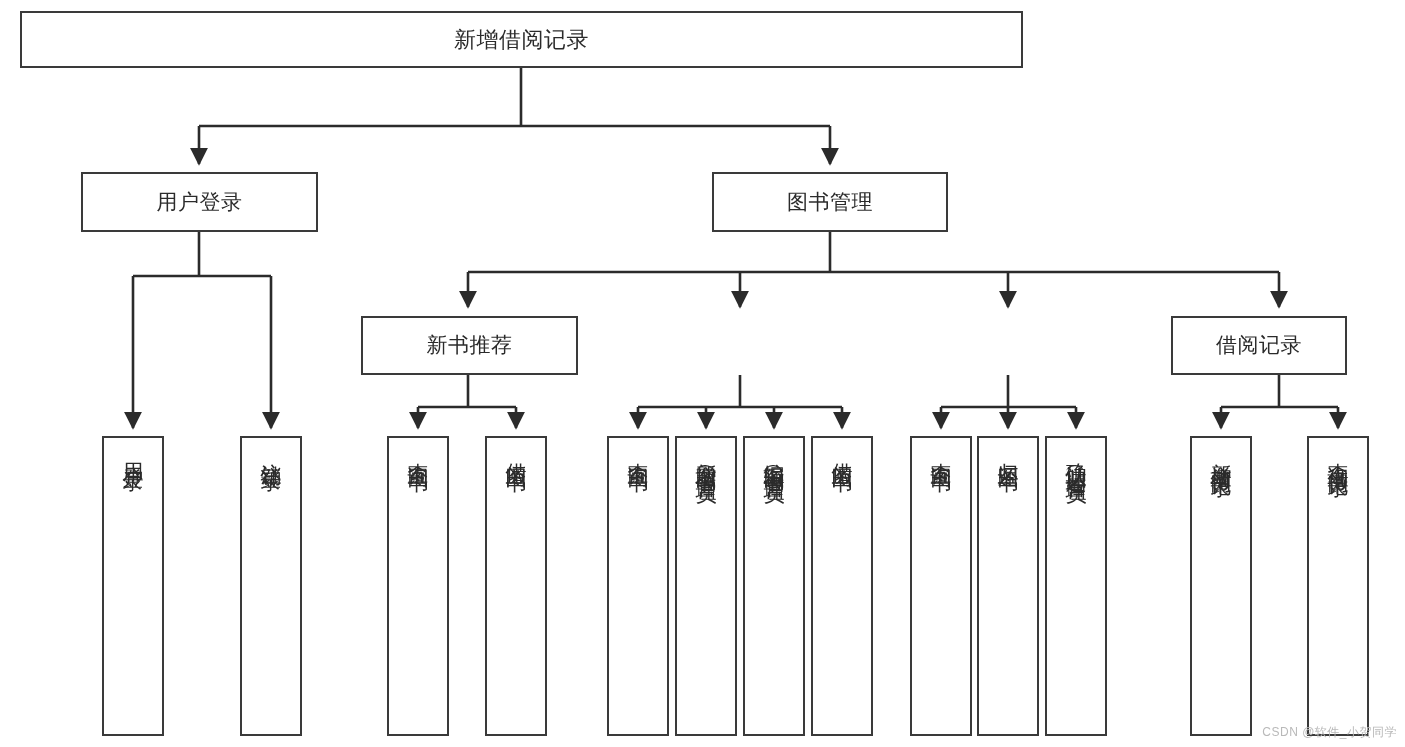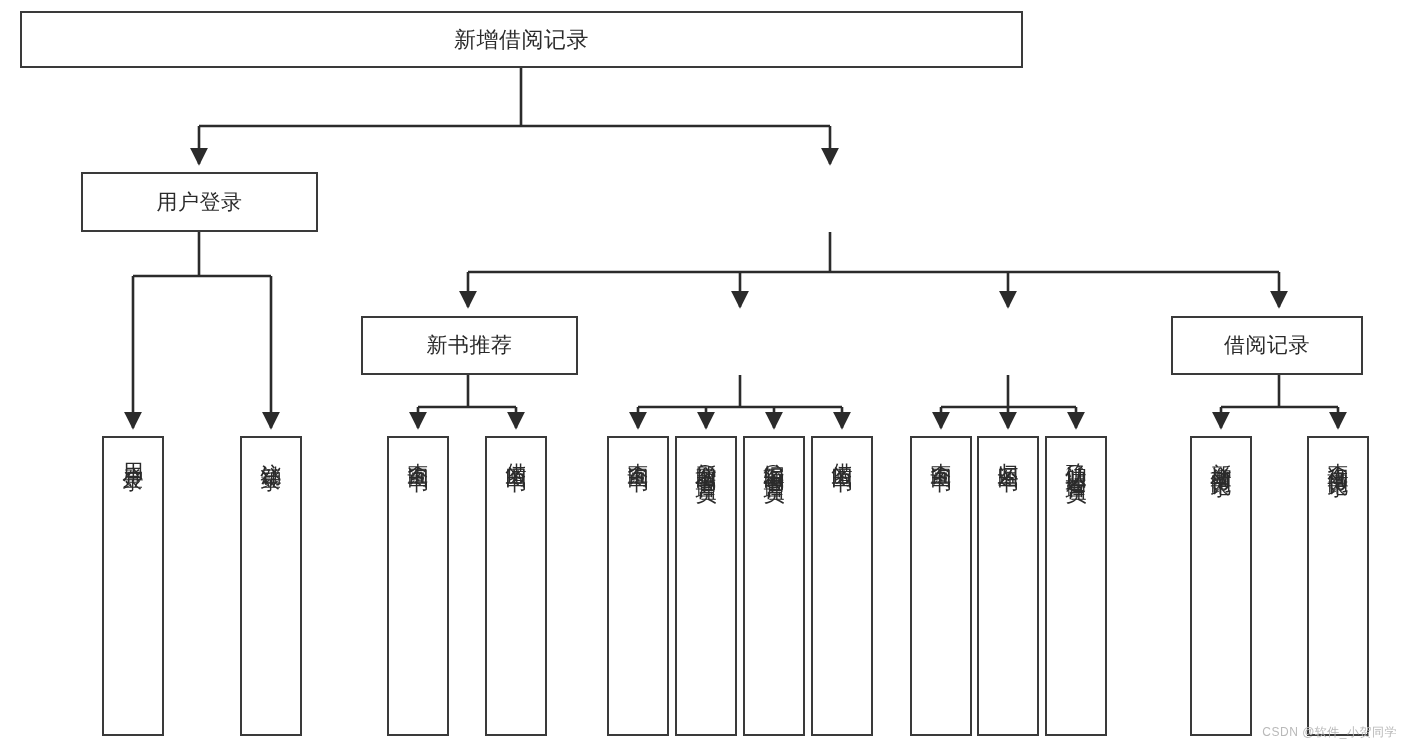--- a/index.html
+++ b/index.html
@@ -131,25 +131,28 @@
     </g>
   </svg>
 
   <div class="node h root" style="left:20px; top:11px; width:1003px; height:57px;">
     <span class="label">新增借阅记录</span>
   </div>
 
   <div class="node h" style="left:81px; top:172px; width:237px; height:60px;">
     <span class="label">用户登录</span>
   </div>
+  <div class="node h" style="left:712px; top:172px; width:236px; height:60px;">
+    <span class="label">图书管理</span>
+  </div>
 
   <div class="node h" style="left:361px; top:316px; width:217px; height:59px;">
     <span class="label">新书推荐</span>
   </div>
-  <div class="node h" style="left:1171px; top:316px; width:192px; height:59px;">
+  <div class="node h" style="left:1171px; top:316px; width:176px; height:59px;">
     <span class="label">借阅记录</span>
   </div>
 
   <div class="node v" style="left:102px; top:436px; width:62px; height:300px;">
     <span class="label">用户登录</span>
   </div>
   <div class="node v" style="left:240px; top:436px; width:62px; height:300px;">
     <span class="label">注销登录</span>
   </div>
 

